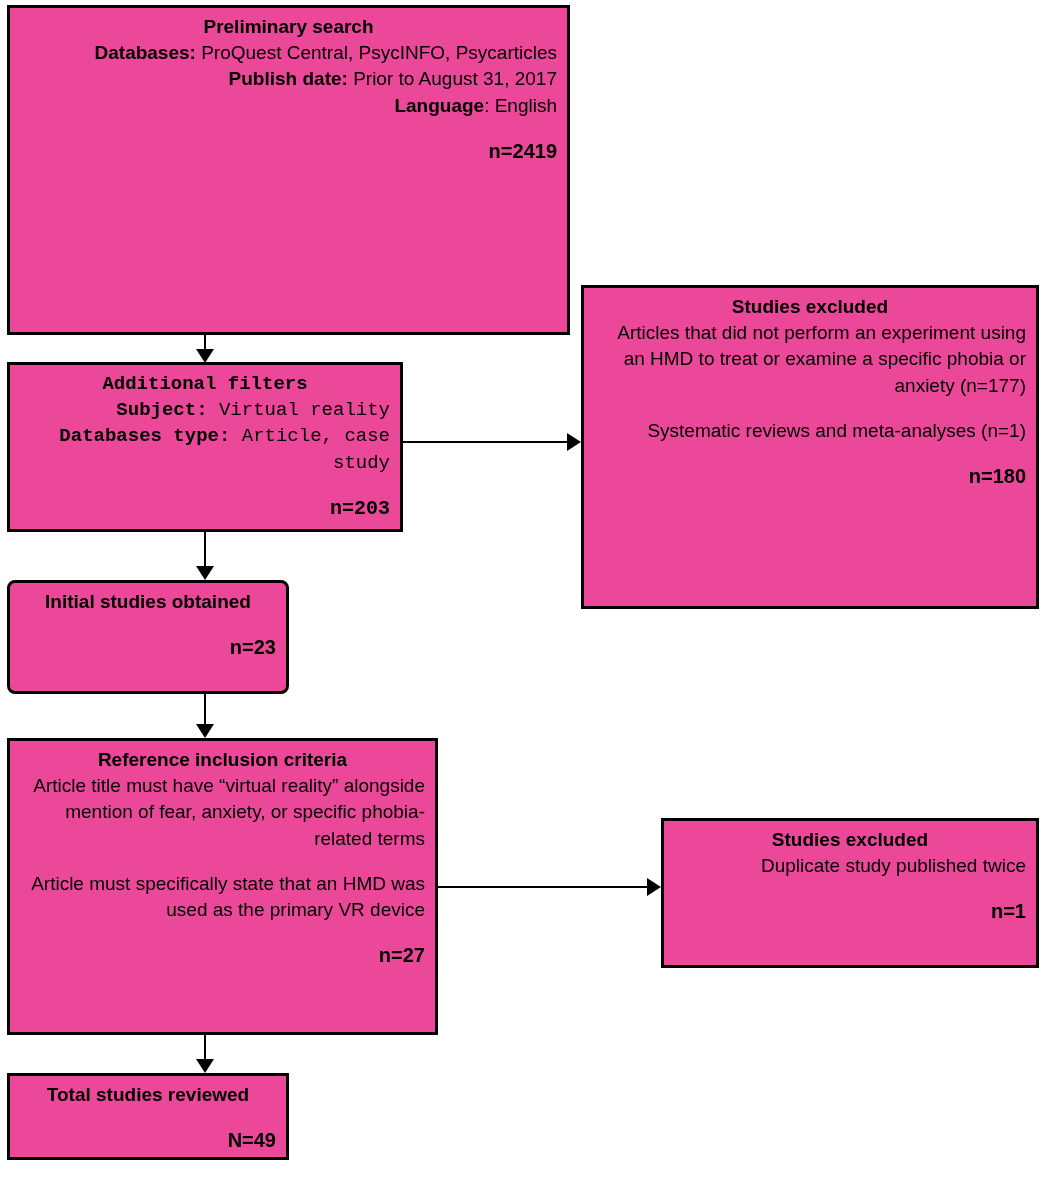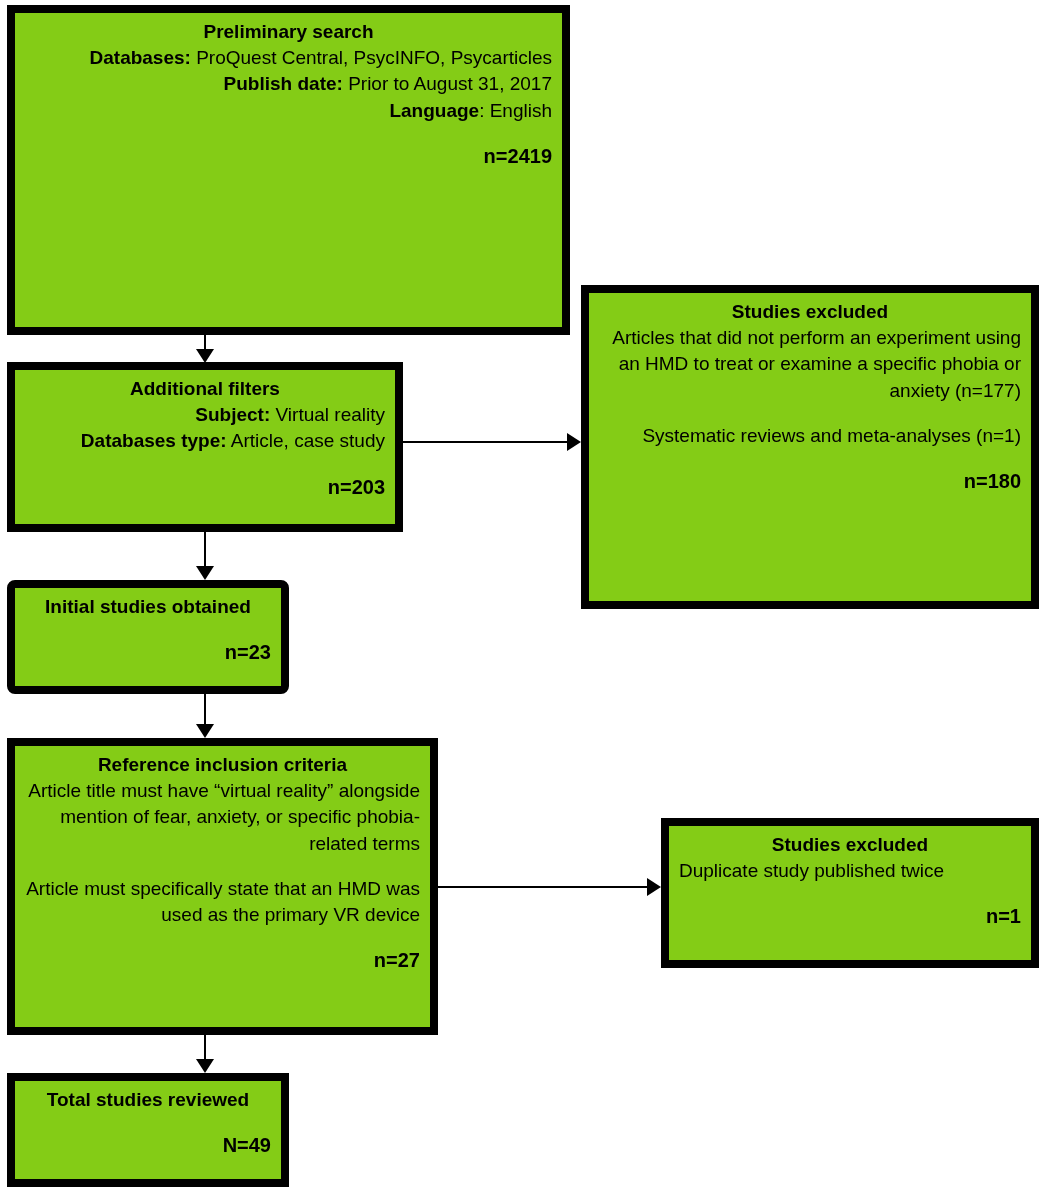--- a/index.html
+++ b/index.html
@@ -17,22 +17,22 @@
     width: 1046px;
     height: 1200px;
     background: #ffffff;
     overflow: hidden;
   }
 
   
   .box {
     position: absolute;
     box-sizing: border-box;
-    border: 8px solid #000000;
-    background: #84cc16;
+    border: 3px solid #000000;
+    background: #ec4899;
     padding: 6px 10px 6px 10px;
   }
   .box-title {
     font-weight: bold;
     text-align: center;
     font-size: 19px;
     line-height: 1.38;
     white-space: nowrap;
   }
   .box-line {
@@ -72,26 +72,26 @@
     position: absolute;
     width: 0;
     height: 0;
     border-top: 9px solid transparent;
     border-bottom: 9px solid transparent;
     border-left: 14px solid #000000;
   }
 
   
   #box-preliminary-search { left: 7px;  top: 5px;    width: 563px; height: 330px; }
-  #box-additional-filters { left: 7px;  top: 362px;  width: 396px; height: 170px; }
+  #box-additional-filters { left: 7px;  top: 362px;  width: 396px; height: 170px; font-family: Liberation Mono, monospace; }
   #box-excluded-1         { left: 581px;top: 285px;  width: 458px; height: 324px; }
   #box-initial-studies    { left: 7px;  top: 580px;  width: 282px; height: 114px; border-radius: 8px; }
   #box-reference-criteria { left: 7px;  top: 738px;  width: 431px; height: 297px; }
   #box-excluded-2         { left: 661px;top: 818px;  width: 378px; height: 150px; }
-  #box-total-studies      { left: 7px;  top: 1073px; width: 282px; height: 114px; }
+  #box-total-studies      { left: 7px;  top: 1073px; width: 282px; height: 87px; }
 </style>
 </head>
 <body>
 
 <div id="flowchart">
 
   <div class="box" id="box-preliminary-search">
     <div class="box-title">Preliminary search</div>
 
     <div class="box-line"><b>Databases:</b><span> ProQuest Central, PsycINFO, Psycarticles</span></div>
@@ -136,21 +136,21 @@
     <div class="box-title">Reference inclusion criteria</div>
     <div class="box-line">Article title must have “virtual reality” alongside mention of fear, anxiety, or specific phobia-related terms</div>
     <div class="spacer"></div>
     <div class="box-line">Article must specifically state that an HMD was used as the primary VR device</div>
     <div class="spacer"></div>
     <div class="box-count">n=27</div>
   </div>
 
   <div class="box" id="box-excluded-2">
     <div class="box-title">Studies excluded</div>
-    <div class="box-line" style="text-align:left;">Duplicate study published twice</div>
+    <div class="box-line" style="text-align:right;">Duplicate study published twice</div>
     <div class="spacer"></div>
     <div class="box-count">n=1</div>
   </div>
 
   <div class="box" id="box-total-studies">
     <div class="box-title">Total studies reviewed</div>
     <div class="spacer"></div>
     <div class="box-count">N=49</div>
   </div>
 

